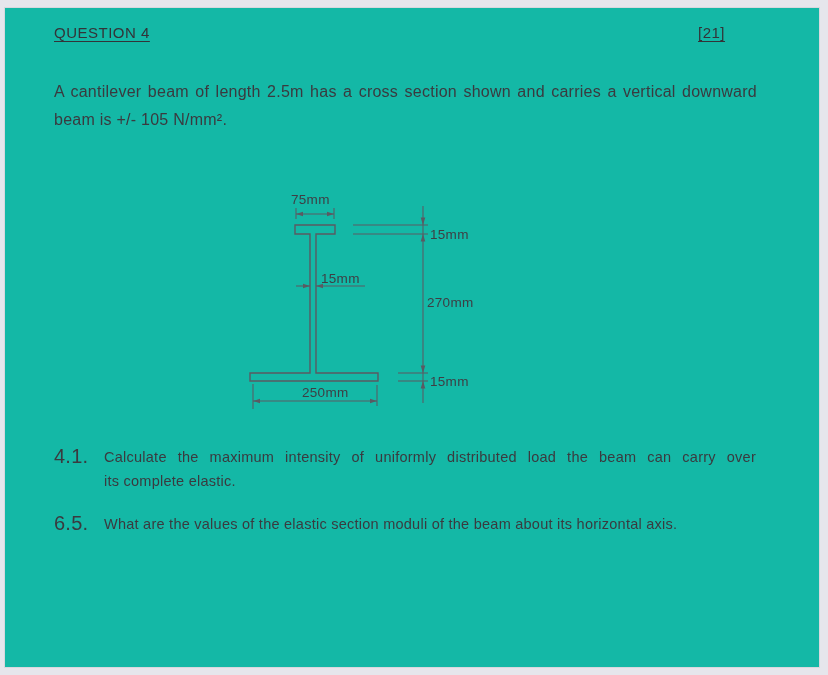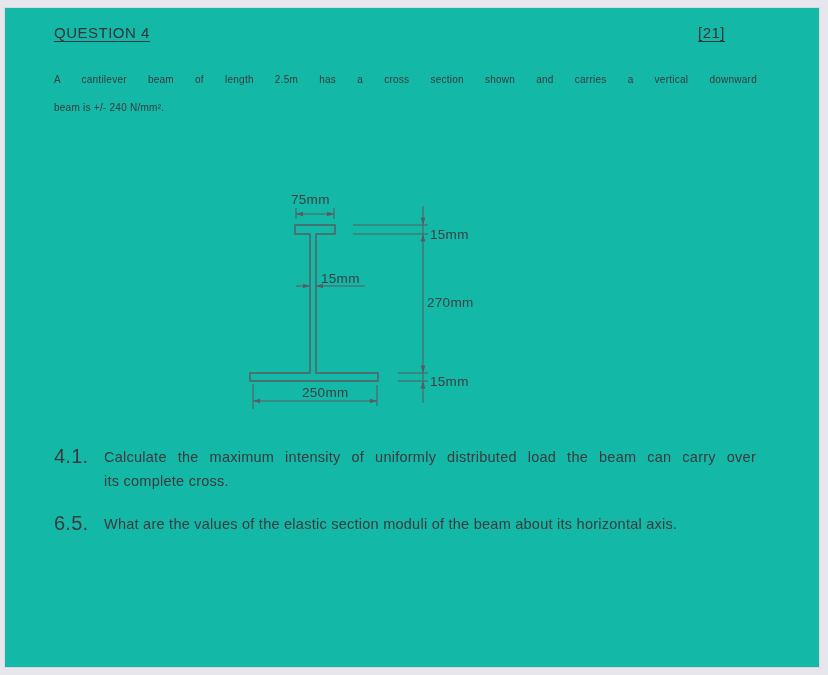--- a/index.html
+++ b/index.html
@@ -14,22 +14,22 @@
     position:absolute;left:4px;top:7px;width:816px;height:661px;
     background:#14b8a6;border:1px solid #d8d8de;box-sizing:border-box;
   }
   .abs{position:absolute;}
   .hdr{
     font-size:15px;letter-spacing:0.5px;
     text-decoration:underline;text-underline-offset:3px;
     color:#333338;white-space:nowrap;
   }
   .intro{
-    left:49px;top:58px;width:703px;
-    font-size:10px;line-height:28px;letter-spacing:0.25px;
+    left:49px;top:70px;width:703px;
+    font-size:16px;line-height:28px;letter-spacing:0.25px;
   }
   .jline{text-align:justify;text-align-last:justify;white-space:normal;}
   .nline{text-align:left;}
   .qrow .qnum{left:49px;font-size:20px;letter-spacing:0.25px;position:absolute;}
   .qtext{
     left:99px;width:652px;position:absolute;
     font-size:14.5px;line-height:24px;letter-spacing:0.25px;
   }
   svg text{
     font-family:"Liberation Sans", sans-serif;
@@ -42,21 +42,21 @@
 </head>
 <body>
 
 <div class="page">
 
   <div class="abs hdr" style="left:49px;top:16px;">QUESTION 4</div>
   <div class="abs hdr" style="left:693px;top:16px;">[21]</div>
 
   <div class="abs intro">
     <div class="jline">A cantilever beam of length 2.5m has a cross section shown and carries a vertical downward</div>
-    <div class="nline">beam is +/- 240 N/mm².</div>
+    <div class="nline">beam is +/- 105 N/mm².</div>
   </div>
 
   <svg class="abs" style="left:236px;top:176px;" width="250" height="235" viewBox="0 0 250 235">
 
     <path class="beam-outline" d="M 54,41 L 94,41 L 94,50 L 75,50 L 75,189 L 137,189 L 137,197 L 9,197 L 9,189 L 69,189 L 69,50 L 54,50 Z"></path>
 
     <g>
       <line class="dim" x1="55" y1="24" x2="55" y2="35"></line>
       <line class="dim" x1="93" y1="24" x2="93" y2="35"></line>
       <line class="dim" x1="55" y1="30" x2="93" y2="30"></line>
@@ -102,21 +102,21 @@
       <polygon class="arr" points="12,217 19,214.7 19,219.3"></polygon>
       <polygon class="arr" points="136,217 129,214.7 129,219.3"></polygon>
       <text x="61" y="213">250mm</text>
     </g>
   </svg>
 
   <div class="qrow">
     <div class="qnum" style="top:437px;">4.1.</div>
     <div class="qtext" style="top:437px;">
       <div class="jline">Calculate the maximum intensity of uniformly distributed load the beam can carry over</div>
-      <div class="nline">its complete cross.</div>
+      <div class="nline">its complete elastic.</div>
     </div>
   </div>
 
   <div class="qrow">
     <div class="qnum" style="top:504px;">6.5.</div>
     <div class="qtext" style="top:504px;">
       <div class="nline">What are the values of the elastic section moduli of the beam about its horizontal axis.</div>
     </div>
   </div>
 

